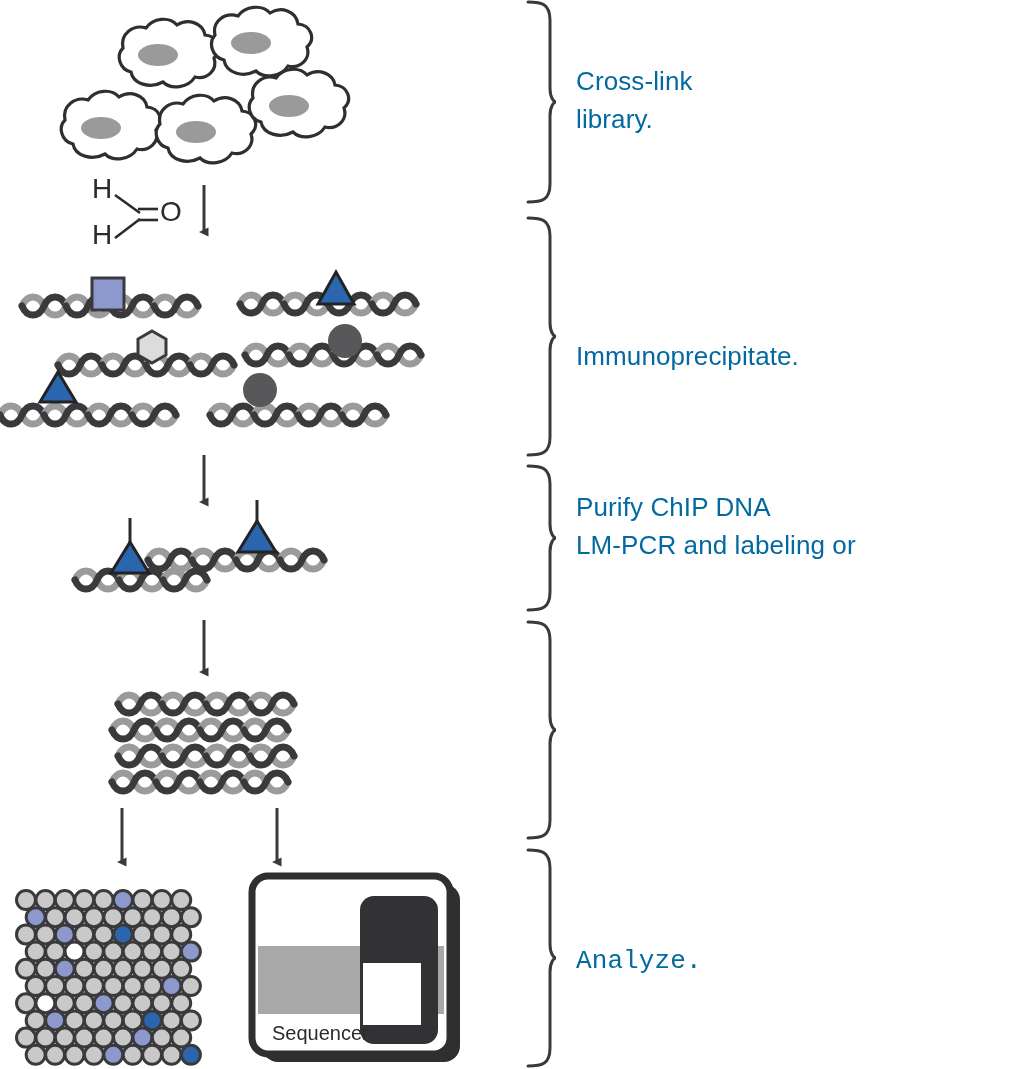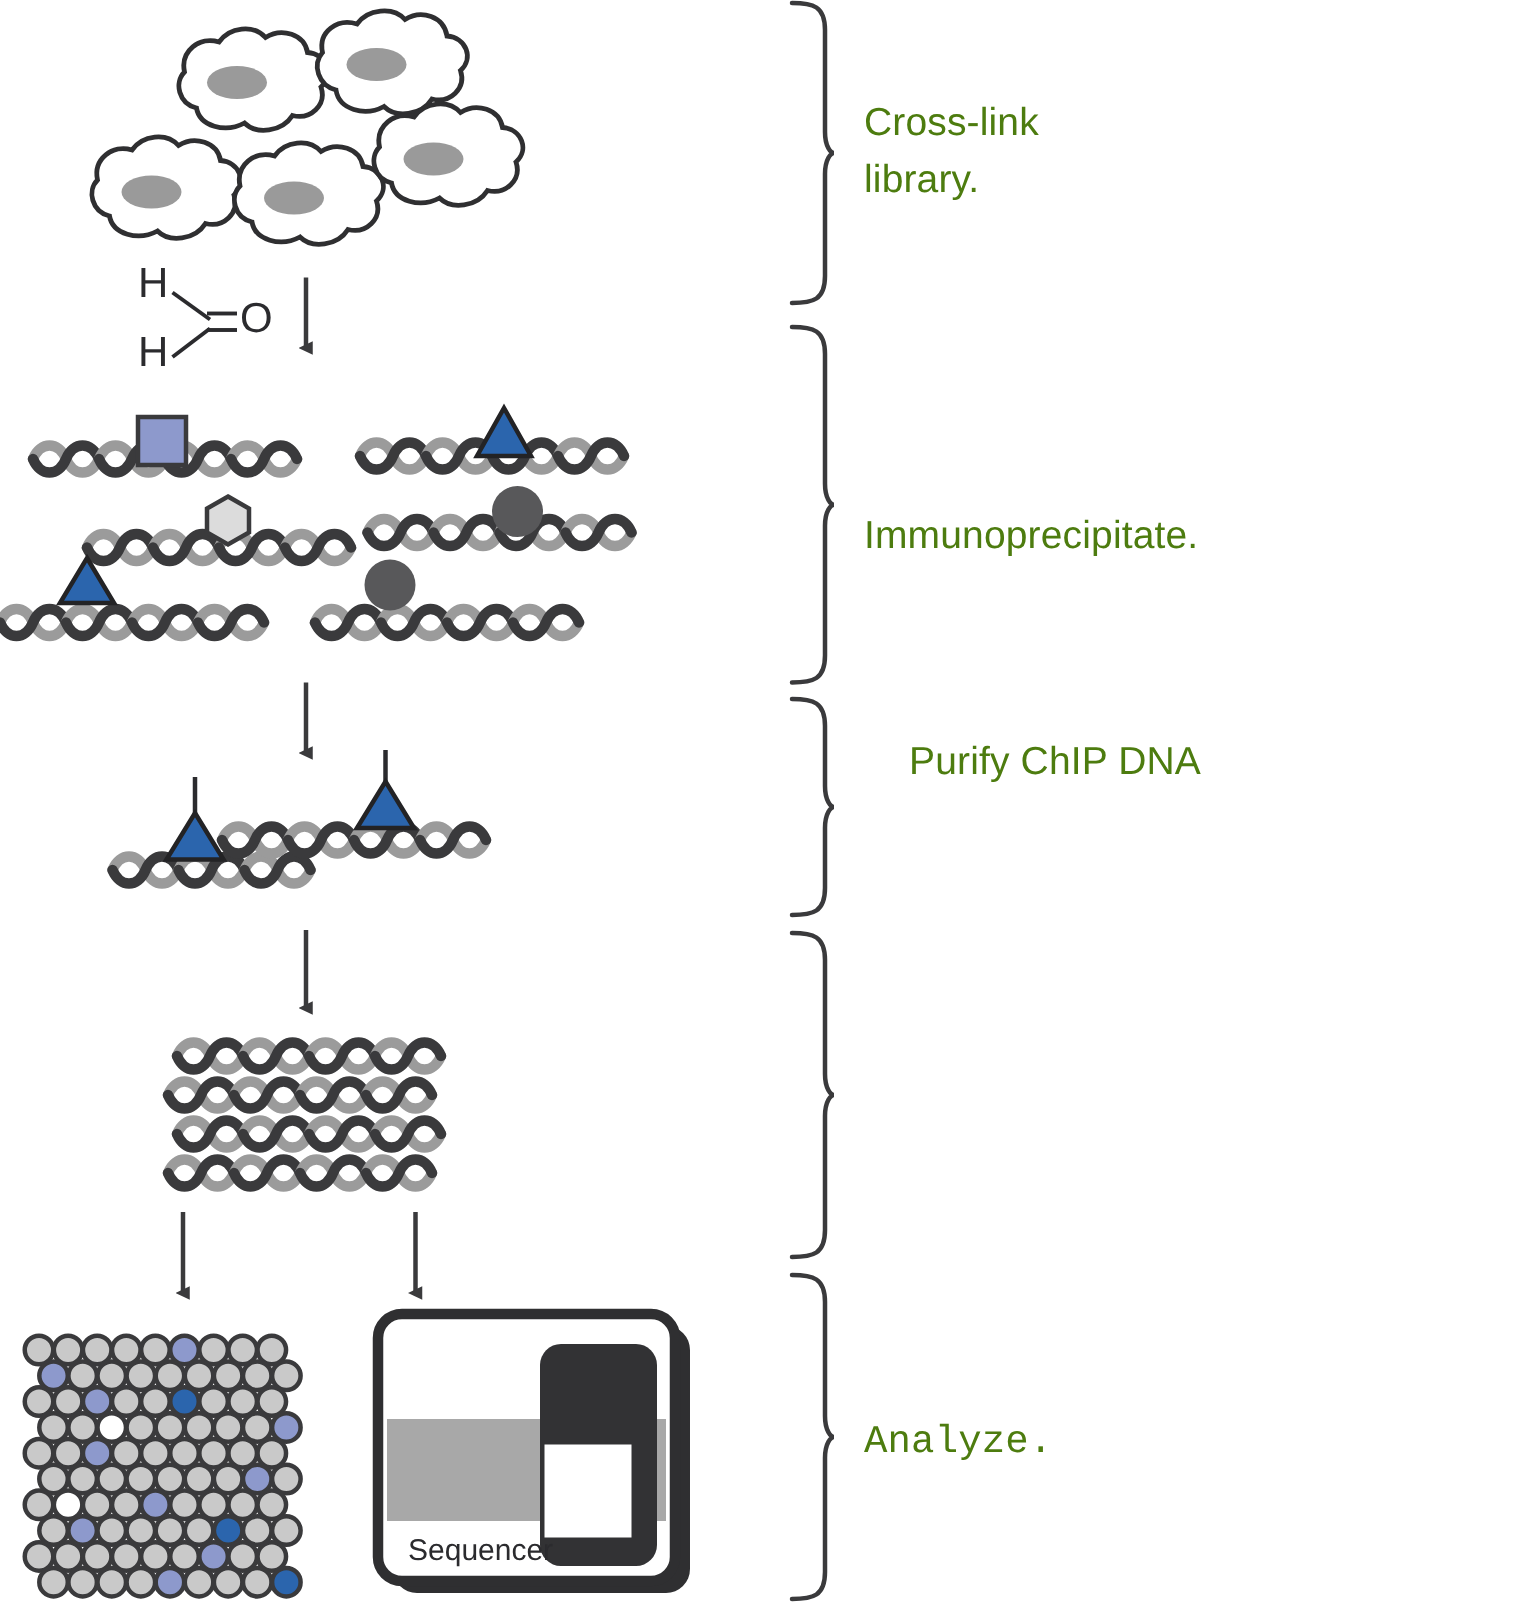--- a/index.html
+++ b/index.html
@@ -11,21 +11,21 @@
   #figure {
     position: relative;
     width: 1009px;
     height: 1069px;
     background: #ffffff;
     overflow: hidden;
   }
   .step-label {
     position: absolute;
     left: 576px;
-    color: #4d7c0f;
+    color: #0369a1;
     font-family: "Liberation Sans", sans-serif;
     font-size: 26px;
     line-height: 38px;
     letter-spacing: 0.1px;
     white-space: pre;
   }
   .svg-layer { position: absolute; left: 0; top: 0; }
 </style>
 </head>
 <body>
@@ -332,18 +332,18 @@
         <path d="M 528,466 C 542,466 550,468 550,484 L 550,524 C 550,534 554,538 556,538 C 554,538 550,542 550,552 L 550,592 C 550,608 542,610 528,610" fill="none" stroke="#3a3a3c" stroke-width="3" stroke-linecap="round"></path>
         <path d="M 528,622 C 542,622 550,624 550,640 L 550,716 C 550,726 554,730 556,730 C 554,730 550,734 550,744 L 550,820 C 550,836 542,838 528,838" fill="none" stroke="#3a3a3c" stroke-width="3" stroke-linecap="round"></path>
         <path d="M 528,850 C 542,850 550,852 550,868 L 550,944 C 550,954 554,958 556,958 C 554,958 550,962 550,972 L 550,1048 C 550,1064 542,1066 528,1066" fill="none" stroke="#3a3a3c" stroke-width="3" stroke-linecap="round"></path>
       </g>
   </svg>
 
   <div class="step-label" style="top:62px;"><span>Cross-link</span><br><span>library.</span></div>
 
   <div class="step-label" style="top:320px;margin-top:17px;"><span>Immunoprecipitate.</span></div>
 
-  <div class="step-label" style="top:488px;margin-left:30px;"><span>Purify ChIP DNA</span><br><br></div>
+  <div class="step-label" style="top:488px;"><span>Purify ChIP DNA</span><br><span>LM-PCR and labeling or</span><br></div>
 
 
   <div class="step-label" style="top:942px;font-family:Liberation Mono, monospace;"><span>Analyze.</span></div>
 
 </div>
 
 </body></html>

